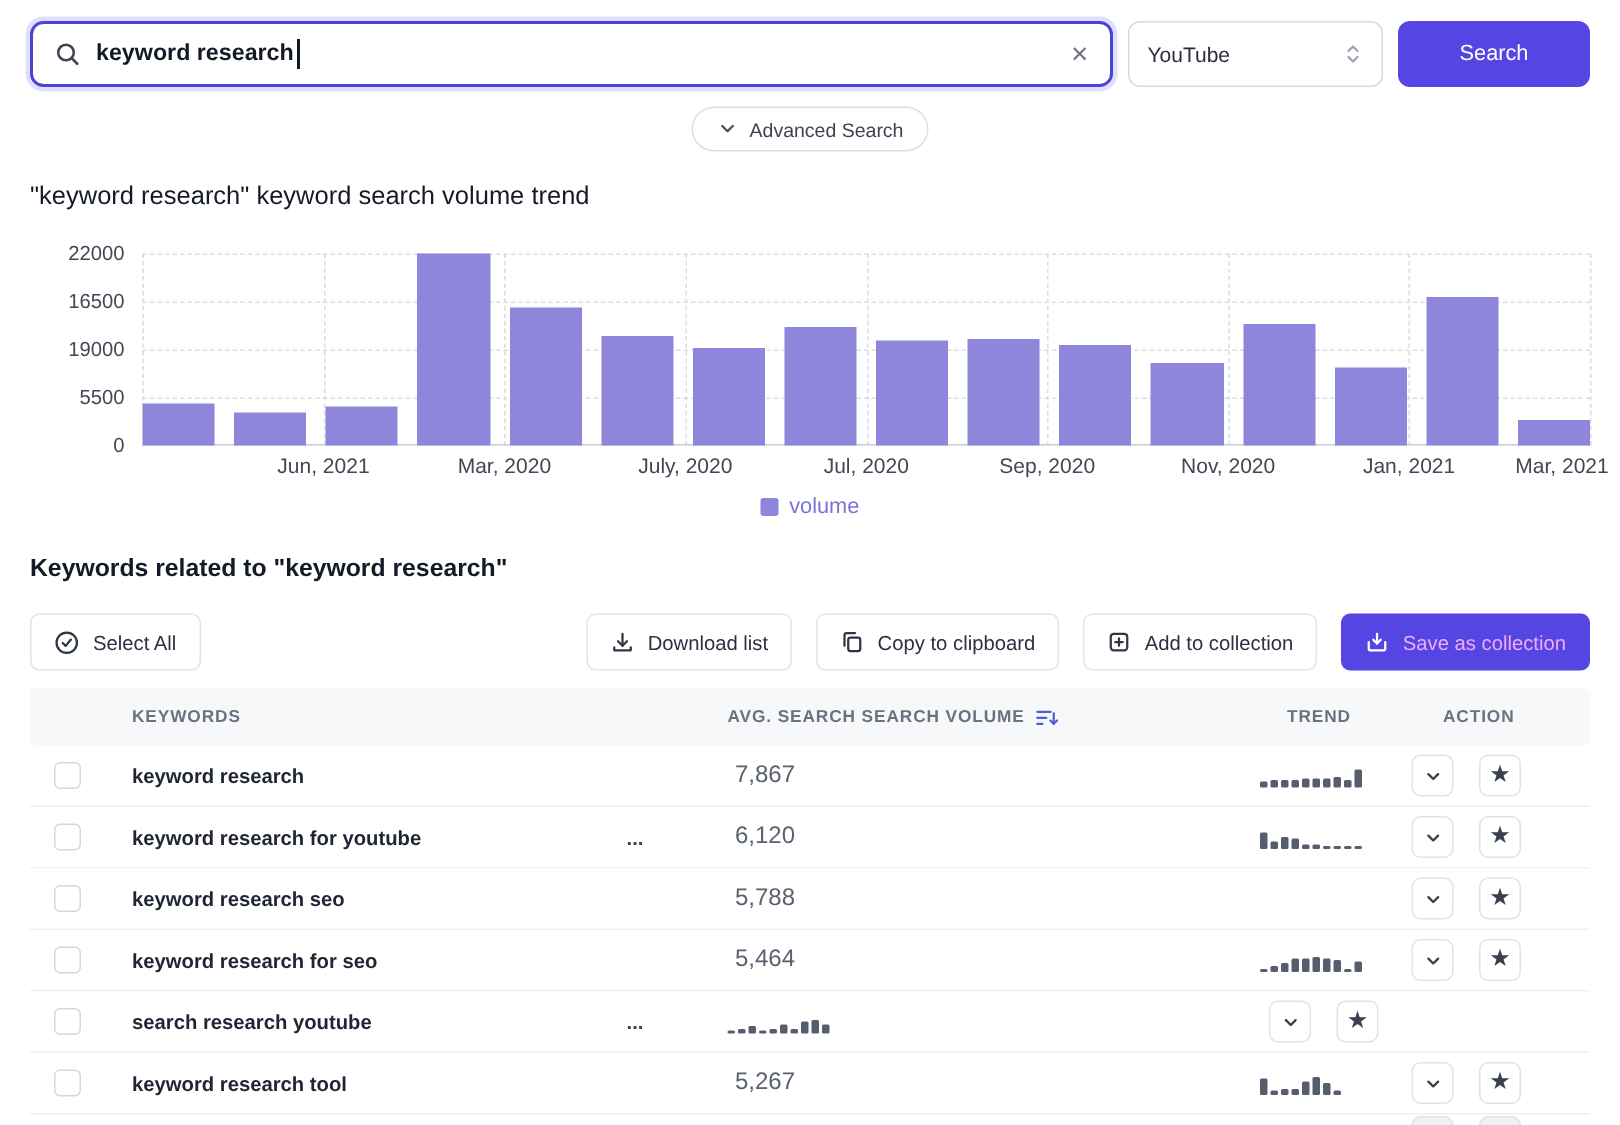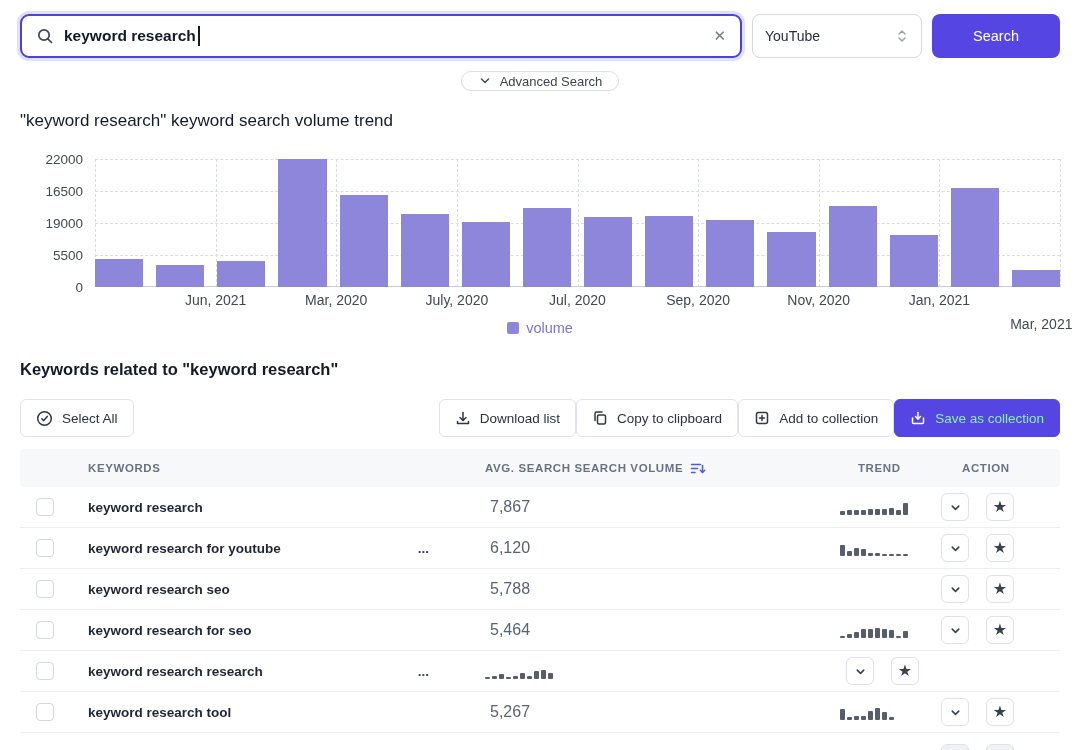--- a/index.html
+++ b/index.html
@@ -16,21 +16,21 @@
   .caret { width:2px; height:20px; background:#141927; margin-left:-8px; }
   .clear { margin-left:auto; color:#707787; font-size:15px; cursor:pointer; }
   .platform-select { width:170px; height:44px; border:1px solid #d6d9e1; border-radius:8px;
                      display:flex; align-items:center; justify-content:space-between;
                      padding:0 12px; font-size:14px; color:#272d3c; background:#fff; cursor:pointer; }
   .search-btn { width:128px; height:44px; border:none; border-radius:8px; background:#5546e4;
                 color:#fff; font-size:14.5px; font-family:inherit; cursor:pointer; }
 
   
   .advanced-row { display:flex; justify-content:center; margin-top:13px; }
-  .advanced { display:flex; align-items:center; gap:8px; height:20px; padding:0 16px;
+  .advanced { display:flex; align-items:center; gap:8px; height:30px; padding:0 16px;
               border:1px solid #dcdfe6; border-radius:15px; background:#fff; font-size:13px;
               color:#3c4350; font-family:inherit; cursor:pointer; }
 
   .sec-title { margin:20px 20px 0; font-size:17px; font-weight:500; color:#141a27; }
   .sec-title.related { margin-top:24px; font-weight:700; font-size:16.5px; }
 
   
   .chart-wrap { display:grid; grid-template-columns:75px 1fr; margin:28px 20px 0; }
   .y-axis { position:relative; height:128px; }
   .ytick { position:absolute; right:12px; transform:translateY(-50%); font-size:13.5px; color:#414854; }
@@ -42,26 +42,26 @@
           align-items:flex-end; z-index:2; }
   .bar { flex:1; }
   .x-axis { position:relative; height:20px; margin-top:5px; }
   .xtick { position:absolute; transform:translateX(-50%); white-space:nowrap; font-size:14px; color:#414854; }
   .xtick.last { transform:translateX(-80%); }
   .legend { display:flex; align-items:center; justify-content:center; gap:7px; margin-top:8px; }
   .swatch { width:12px; height:12px; border-radius:2px; }
   .legend-label { font-size:14.5px; color:#7b74d7; }
 
   
-  .toolbar { display:flex; align-items:center; margin:20px 20px 0; }
+  .toolbar { display:flex; align-items:center; gap:16px; margin:20px 20px 0; }
   .spacer { flex:1; }
   .btn { display:inline-flex; align-items:center; gap:9px; height:38px; padding:0 15px;
          border:1px solid #e0e3ea; border-radius:6px; background:#fff; font-size:13.5px;
          color:#2b3140; font-family:inherit; cursor:pointer; }
-  .btn.primary { background:#5546e4; border-color:#5546e4; color:#86efac; }
+  .btn.primary { background:#5546e4; border-color:#5546e4; color:#f0abfc; }
 
   
   .table { margin:12px 20px 0; }
   .thead, .trow { display:grid; grid-template-columns:68px 397px 355px 95px 125px; align-items:center; }
   .thead { height:38px; background:#f7f8fa; font-size:11.5px; font-weight:700; letter-spacing:.6px;
            color:#6a7180; border-radius:4px; }
   .vol-h { display:flex; align-items:center; gap:7px; }
   .act-h { padding-left:27px; }
   .trend-h { padding-left:5px;margin-left:13px; }
   .trow { height:41px; border-bottom:1px solid #edeff3; background:#fff; }
@@ -160,21 +160,21 @@
           </div>
         </div>
       <div class="x-axis">
           <div class="xtick" style="left: 12.5%;">Jun, 2021</div>
           <div class="xtick" style="left: 25%;">Mar, 2020</div>
           <div class="xtick" style="left: 37.5%;">July, 2020</div>
           <div class="xtick" style="left: 50%;">Jul, 2020</div>
           <div class="xtick" style="left: 62.5%;">Sep, 2020</div>
           <div class="xtick" style="left: 75%;">Nov, 2020</div>
           <div class="xtick" style="left: 87.5%;">Jan, 2021</div>
-          <div class="xtick last" style="left: 100%; margin-top: 24px;">Mar, 2021</div>
+          <div class="xtick last" style="left: 100%;">Mar, 2021</div>
         </div>
     </div>
   </div>
   <div class="legend">
     <span class="swatch" style="background: rgb(141, 134, 219);"></span>
     <span class="legend-label">volume</span>
   </div>
 
   <div class="sec-title related">Keywords related to "keyword research"</div>
 
@@ -353,21 +353,21 @@
             <button class="icon-btn">
               <span class="star">★</span>
             </button>
           </div>
         </div>
         <div class="trow">
           <div class="cell cb-cell">
             <span class="checkbox"></span>
           </div>
           <div class="cell kw-cell">
-            <span class="kw">keyword research research</span>
+            <span class="kw">search research youtube</span>
             <span class="more">...</span>
           </div>
           <div class="cell trend-cell">
             <div class="spark">
               <span class="spark-bar" style="height: 2px;"></span>
               <span class="spark-bar" style="height: 3px;"></span>
               <span class="spark-bar" style="height: 5px;"></span>
               <span class="spark-bar" style="height: 2px;"></span>
               <span class="spark-bar" style="height: 3px;"></span>
               <span class="spark-bar" style="height: 6px;"></span>

